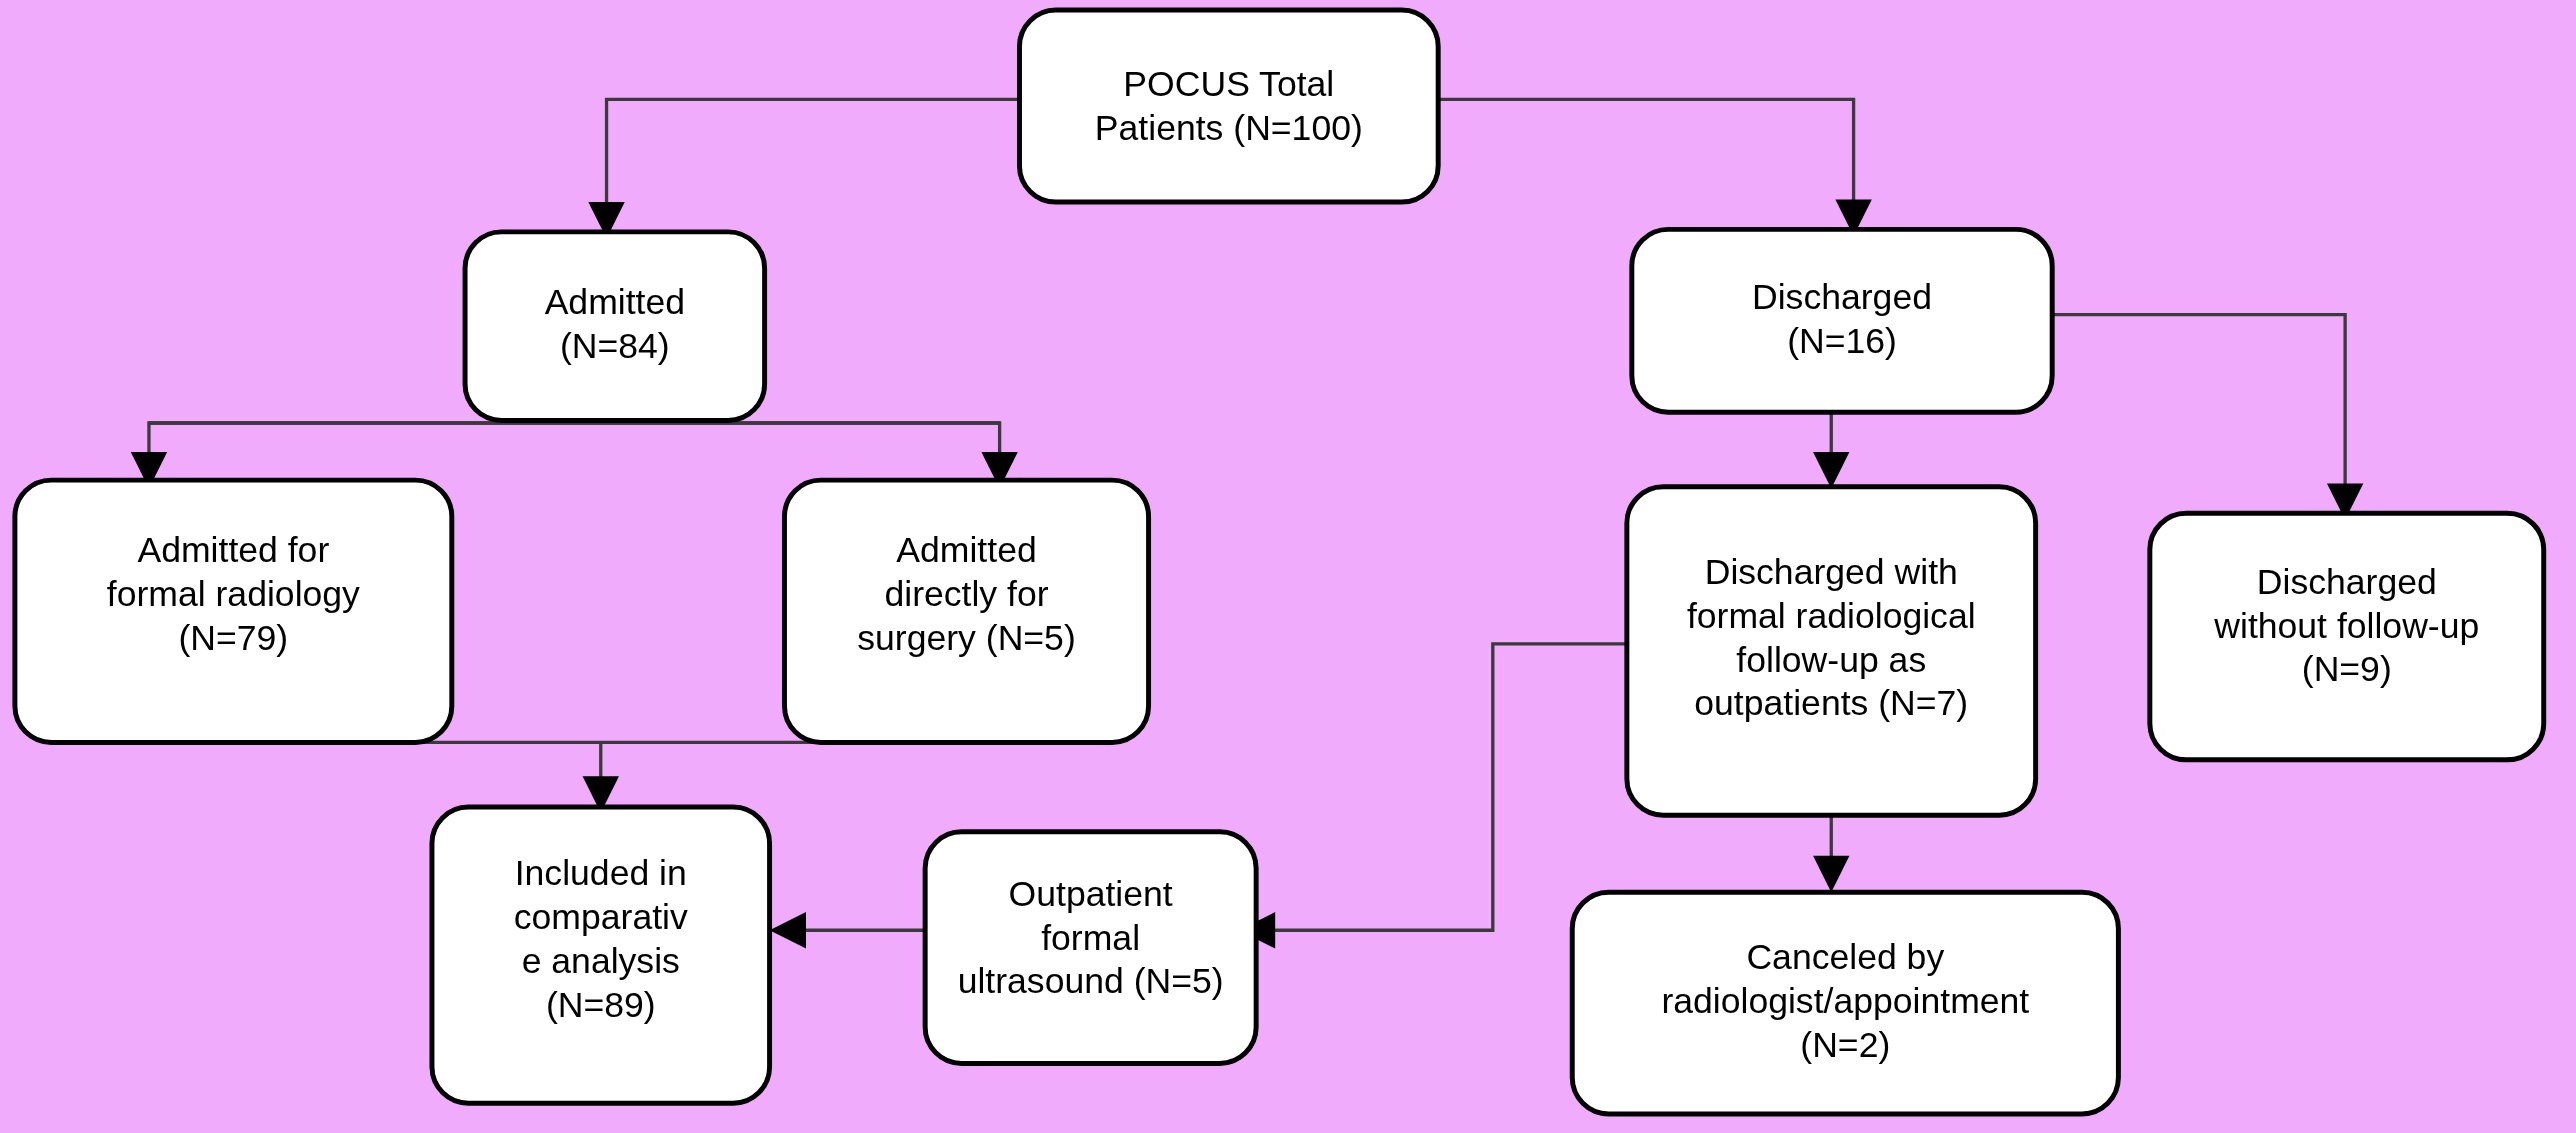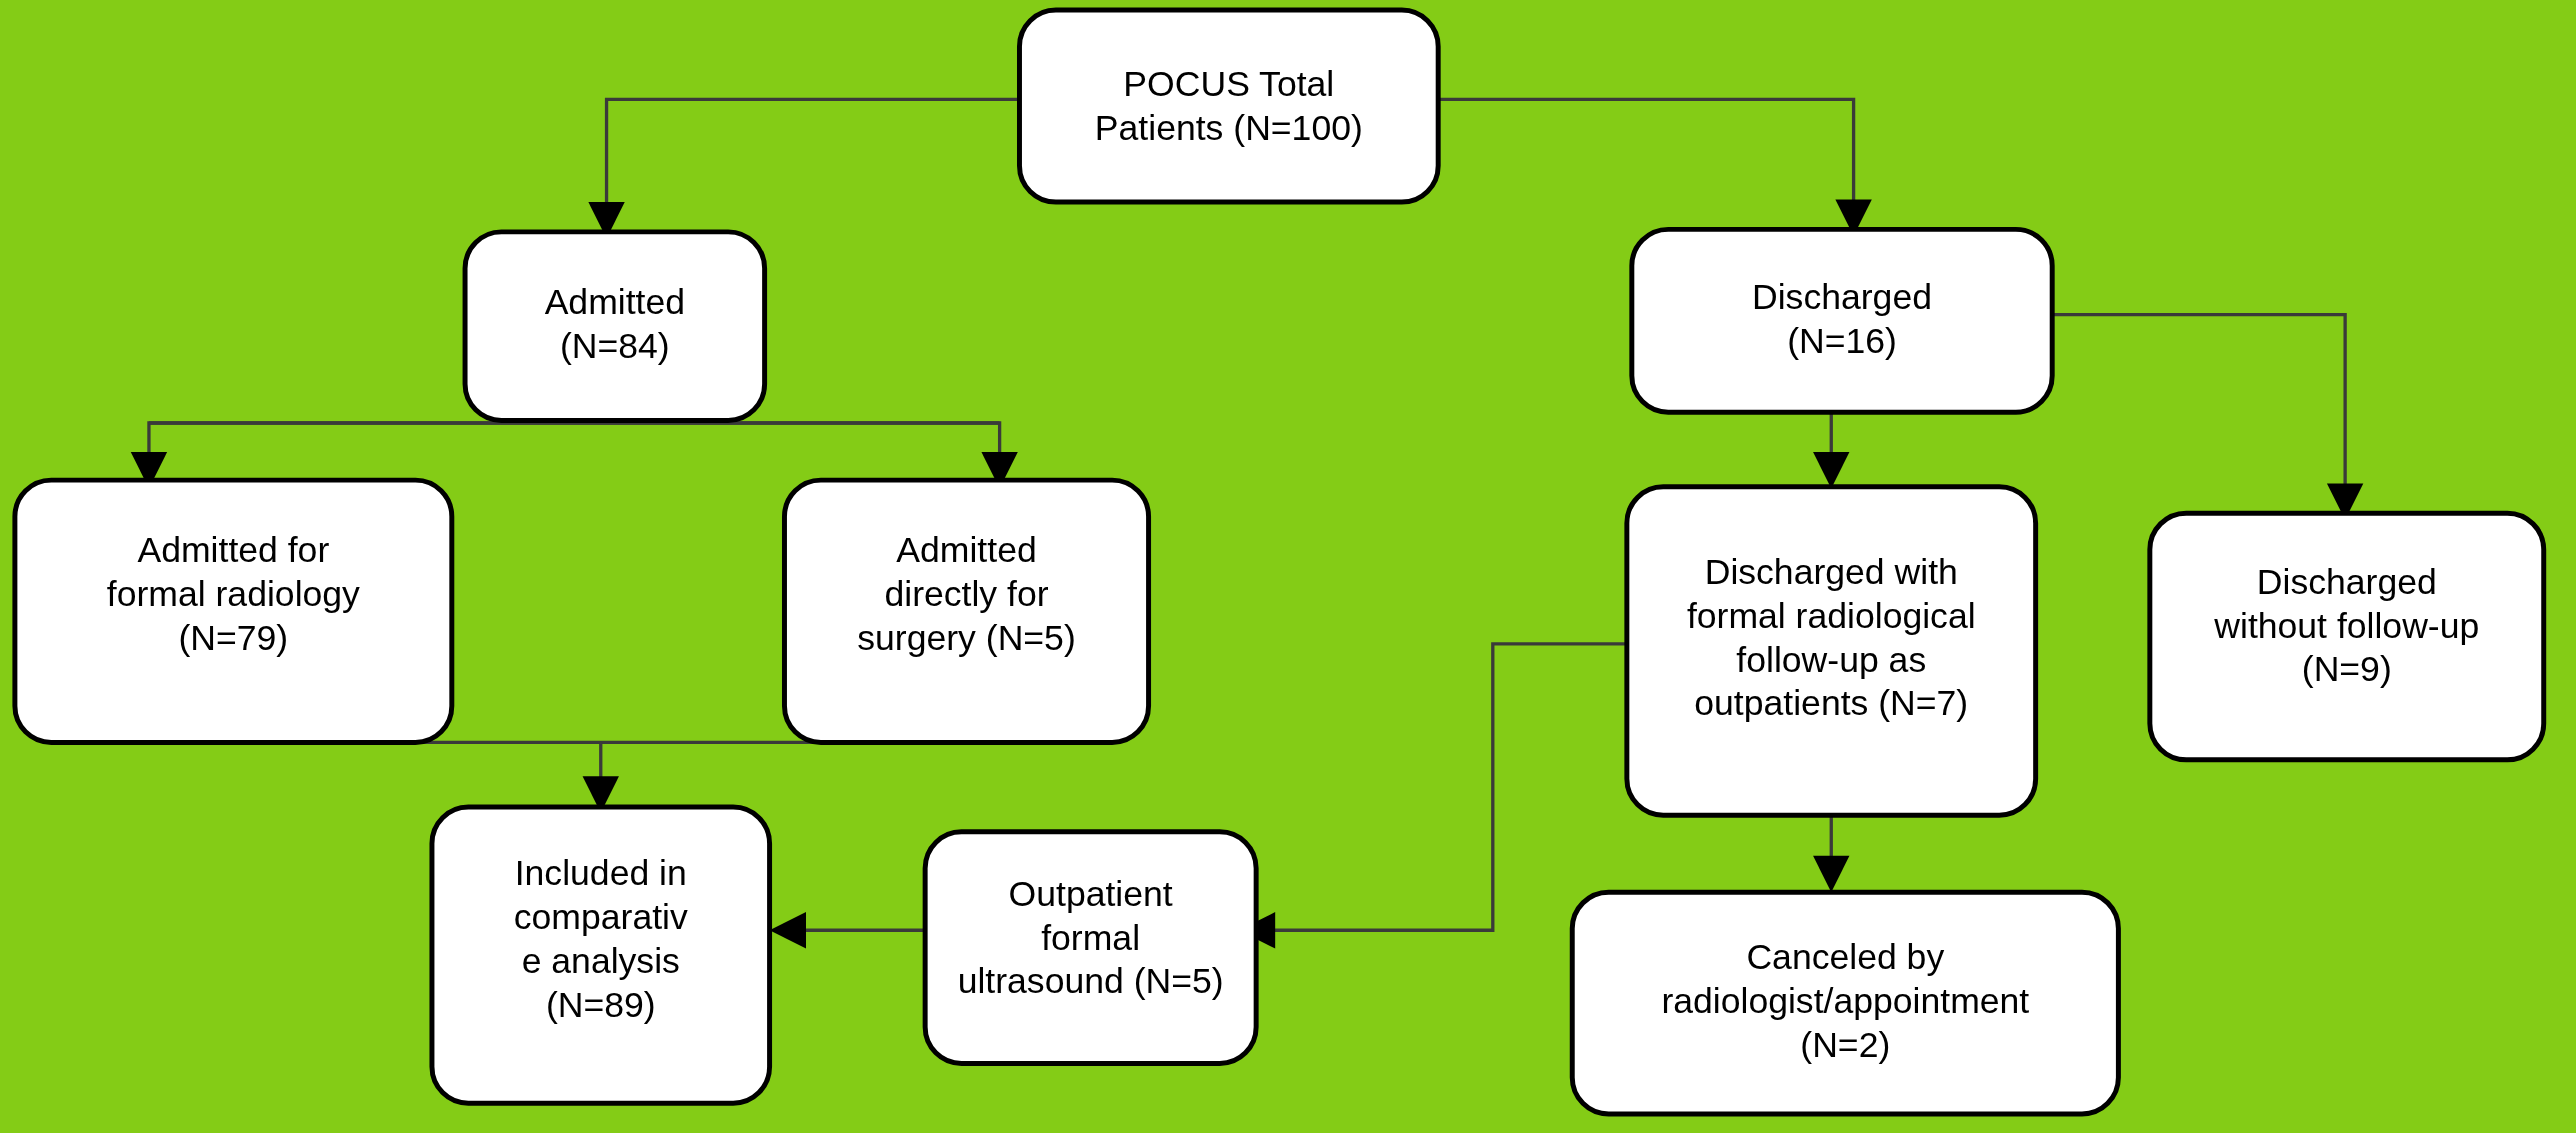--- a/index.html
+++ b/index.html
@@ -8,21 +8,21 @@
     padding: 0;
     background: #ffffff;
   }
   body {
     font-family: "Liberation Sans", sans-serif;
   }
   #flow-root {
     position: relative;
     width: 2576px;
     height: 1134px;
-    background: #84cc16;
+    background: #f0abfc;
     overflow: hidden;
   }
   svg#flow-svg {
     position: absolute;
     top: 0;
     left: 0;
     width: 2576px;
     height: 1134px;
     display: block;
   }

